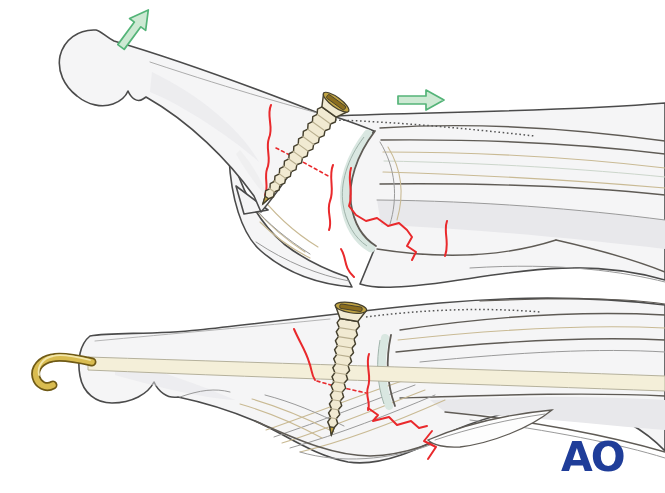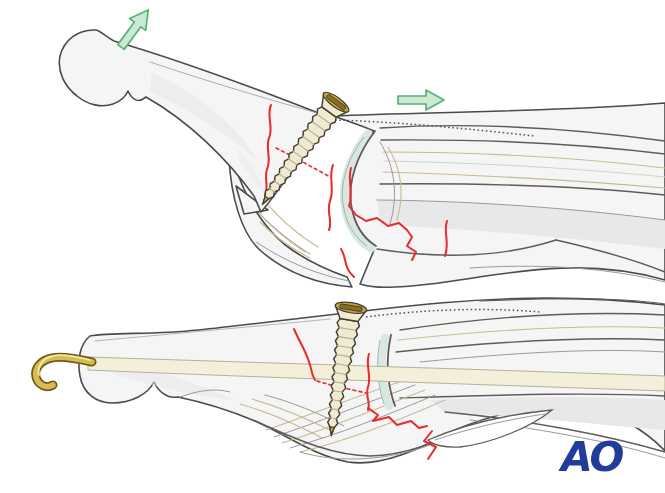--- a/index.html
+++ b/index.html
@@ -1,17 +1,17 @@
 <!DOCTYPE html>
 <html style="--canvas-bg: #ffffff; --bone-fill: #f5f5f6; --bone-shadow: #e6e6e9; --bone-band: #e8e8eb; --outline: #4b4b4b; --line-dark: #5f5b55; --line-gray: #9a9a9a; --line-sage: #ccd6cb; --line-dot: #555555; --tendon-tan: #c9ba94; --fracture-red: #e9292c; --cartilage: #d9e7e1; --cartilage-edge: #9fb3aa; --arrow-fill: #cde9d3; --arrow-stroke: #54b478; --screw-body: #f1ead2; --screw-dark: #45402e; --screw-rung: #b8ae8e; --screw-gold: #c2a544; --screw-slot: #8a6d1f; --kwire-fill: #f4efd9; --kwire-edge: #b5b19c; --hook-dark: #6f5a16; --hook-gold: #d9bc50; --hook-light: #f3e7ab; --logo-blue: #1f3d99;"><head>
 <meta charset="utf-8">
 <style>
   html,body{margin:0;padding:0;background:#ffffff;}
   #stage{position:relative;width:665px;height:473px;background:var(--canvas-bg,#fff);overflow:hidden;
-         font-family:"DejaVu Sans","Liberation Sans",sans-serif;font-style:italic;}
+         font-family:"DejaVu Sans","Liberation Sans",sans-serif;}
   svg{display:block}
   .bone{fill:var(--bone-fill);stroke:var(--outline);stroke-width:1.6;stroke-linejoin:round;}
   .ln{fill:none;stroke-linecap:round;stroke-width:1.2;}
   .dk{stroke:var(--line-dark);stroke-width:1.4;}
   .gy{stroke:var(--line-gray);stroke-width:1;}
   .tn{stroke:var(--tendon-tan);stroke-width:1.1;}
   .sg{stroke:var(--line-sage);stroke-width:1;}
   .shadow{fill:var(--bone-shadow);stroke:none;}
   .band{fill:var(--bone-band);stroke:none;}
   .red{fill:none;stroke:var(--fracture-red);stroke-width:2;stroke-linecap:round;stroke-linejoin:round;}

